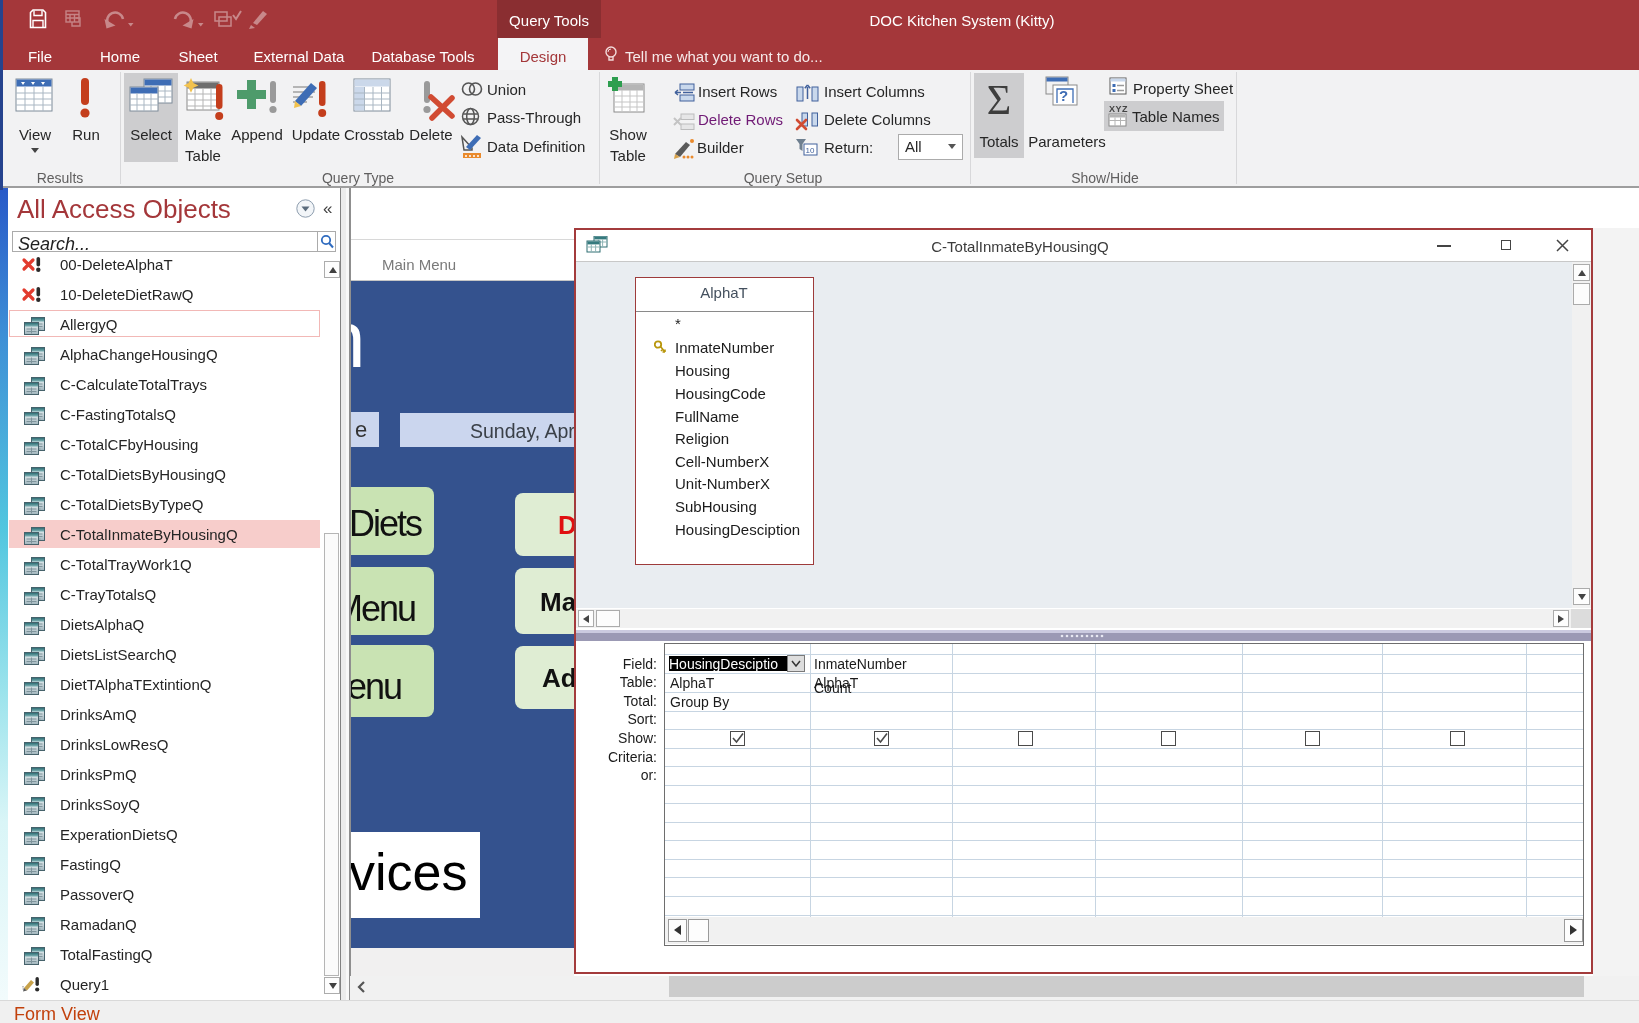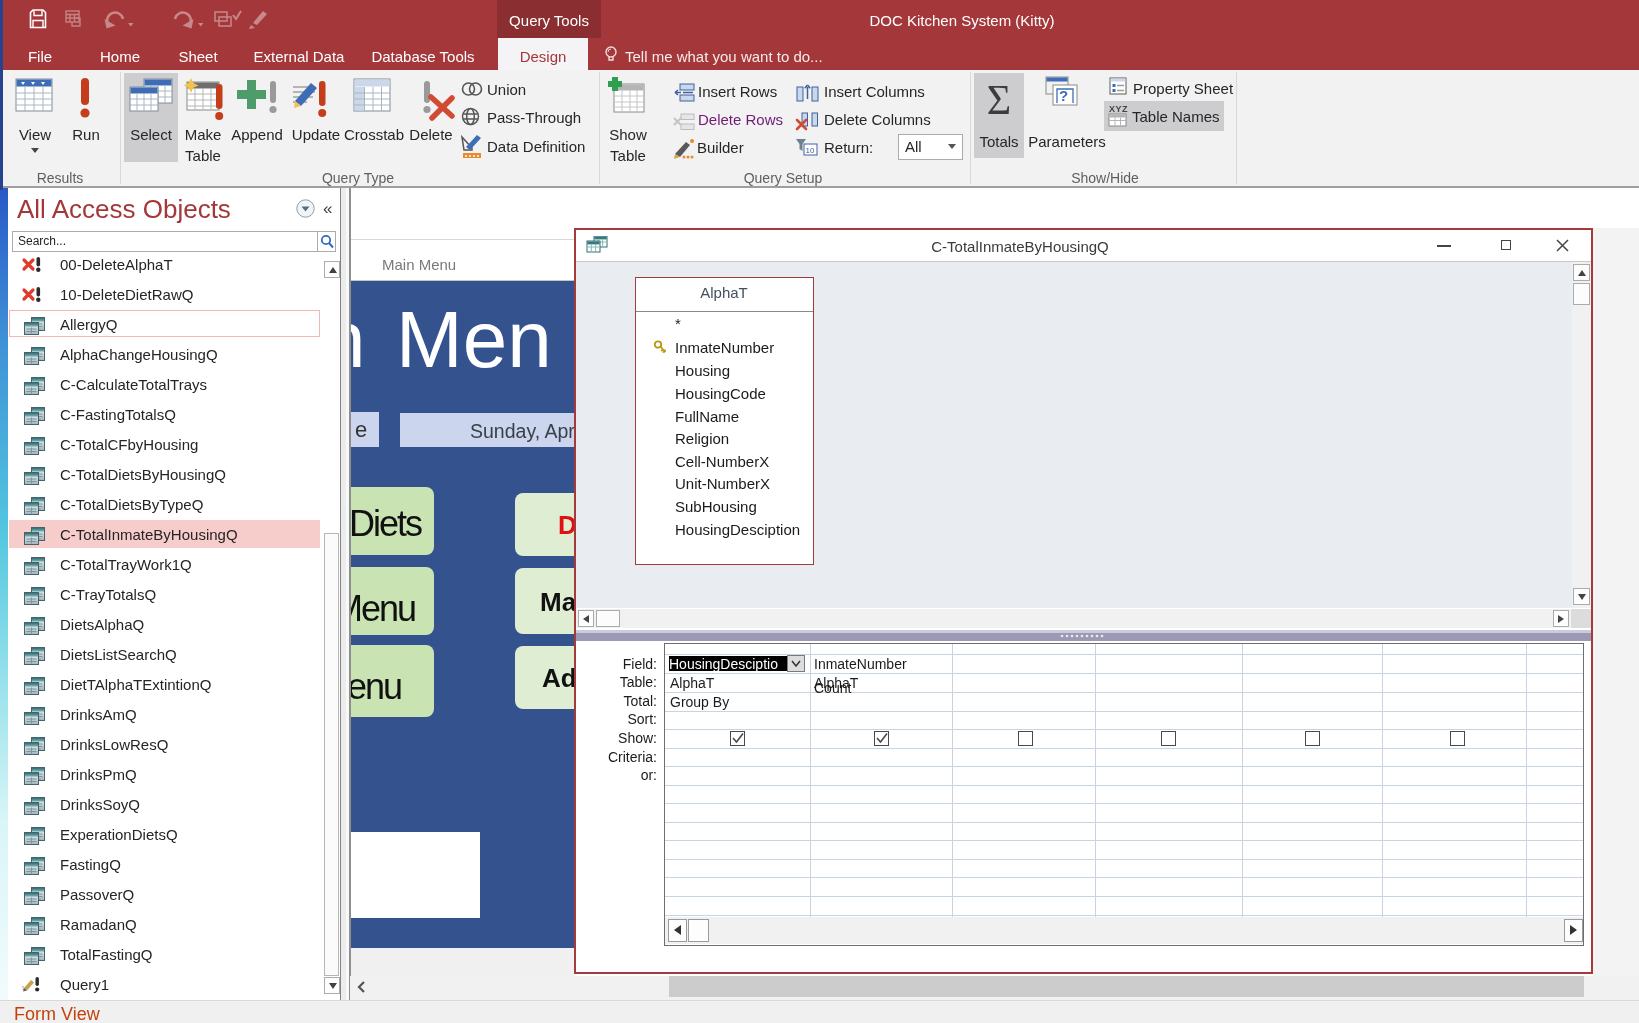--- a/index.html
+++ b/index.html
@@ -320,21 +320,21 @@
 <div class="a" style="left:296px;top:199px">
       <svg width="19" height="19">
         <circle cx="9.5" cy="9.5" r="8.7" fill="#F2F5F8" stroke="#8C9CAD"></circle>
         <path d="M5.5 7.5 h8 l-4 5 z" fill="#5A6B7C"></path>
       </svg>
     </div>
 <div class="a" style="left:323px;top:199px;font-size:17px;color:#3F3F3F">«</div>
 
 <div class="a" style="left:12px;top:231px;width:306px;height:21px;background:#fff;border:1px solid #ABABAB;box-sizing:border-box"></div>
 <div class="a" style="left:317px;top:231px;width:19px;height:21px;background:#fff;border:1px solid #ABABAB;box-sizing:border-box"></div>
-<div class="a" style="left:18px;top:234px;font-size:12px;color:#1f1f1f">Search...</div>
+<div class="a" style="left:18px;top:234px;font-size:18px;font-style:italic;color:#1f1f1f">Search...</div>
 <div class="a" style="left:320px;top:234px">
       <svg width="14" height="15">
         <circle cx="6" cy="6" r="4.2" fill="none" stroke="#2F6BBF" stroke-width="1.8"></circle>
         <path d="M9 9 l4 4.5" stroke="#2F6BBF" stroke-width="2"></path>
       </svg>
     </div>
 
 <div class="a" style="left:9px;top:310px;width:311px;height:27px;border:1px solid #F2B8B6;box-sizing:border-box"></div>
 <div class="a" style="left:9px;top:520px;width:311px;height:28px;background:#F7CDCB"></div>
 
@@ -493,21 +493,20 @@
 <div class="a" style="left:349px;top:188px;width:2px;height:812px;background:#8F8F8F"></div>
 <div class="a" style="left:351px;top:188px;width:1288px;height:788px;background:#fff"></div>
 
 <div class="a" style="left:351px;top:239px;width:1288px;height:1px;background:#D8D8D8"></div>
 <div class="a" style="left:382px;top:256px;font-size:15px;color:#7A7A7A;white-space:nowrap">Main Menu</div>
 <div class="a" style="left:351px;top:280px;width:1288px;height:1px;background:#C6C6C6"></div>
 
 <div class="a" style="left:351px;top:281px;width:224px;height:667px;background:#34528E;overflow:hidden">
 
   <div class="a" style="left:-30px;top:13px;font-size:80px;color:#fff;white-space:nowrap">n</div>
-  <div class="a" style="left:45px;top:13px;font-size:80px;color:#fff;white-space:nowrap">Men</div>
 
   <div class="a" style="left:0;top:131px;width:28px;height:35px;background:#CBD6EE"></div>
   <div class="a" style="left:4px;top:136px;font-size:22px;color:#333">e</div>
   <div class="a" style="left:49px;top:132px;width:240px;height:34px;background:#CBD6EE"></div>
   <div class="a" style="left:119px;top:139px;font-size:19.5px;color:#3A4048;white-space:nowrap">Sunday, April</div>
 
   <div class="a" style="left:-51px;top:206px;width:134px;height:68px;background:#C9E3B3;border-radius:8px"></div>
   <div class="a" style="left:-51px;top:286px;width:134px;height:68px;background:#C9E3B3;border-radius:8px"></div>
   <div class="a" style="left:-51px;top:364px;width:134px;height:72px;background:#C9E3B3;border-radius:8px"></div>
   <div class="a" style="left:-2px;top:222px;font-size:36px;color:#111;letter-spacing:-2px">Diets</div>
@@ -515,20 +514,21 @@
   <div class="a" style="left:-32px;top:385px;font-size:36px;color:#111;letter-spacing:-2px">Menu</div>
 
   <div class="a" style="left:164px;top:212px;width:120px;height:63px;background:#DFEDD3;border-radius:8px"></div>
   <div class="a" style="left:164px;top:287px;width:120px;height:66px;background:#DFEDD3;border-radius:8px"></div>
   <div class="a" style="left:164px;top:365px;width:120px;height:63px;background:#DFEDD3;border-radius:8px"></div>
   <div class="a" style="left:207px;top:229px;font-size:26px;font-weight:bold;color:#E01010">Diets</div>
   <div class="a" style="left:189px;top:306px;font-size:26px;font-weight:bold;color:#111">Main</div>
   <div class="a" style="left:191px;top:382px;font-size:26px;font-weight:bold;color:#111">Adjust</div>
 
   <div class="a" style="left:-10px;top:551px;width:139px;height:86px;background:#fff"></div>
+  <div class="a" style="left:-2px;top:561px;font-size:52px;color:#000;white-space:nowrap">vices</div>
 </div>
 
 <div class="a" style="left:351px;top:948px;width:223px;height:28px;background:#F1F0F0"></div>
 
 <div class="a" style="left:1593px;top:228px;width:46px;height:748px;background:#F3F3F3"></div>
 
 <div class="a" style="left:574px;top:228px;width:1019px;height:746px;background:#fff">
 
   <div class="a" style="left:2px;top:2px;width:1015px;height:31px;background:#fff;border-bottom:1px solid #C8C8C8"></div>
   <div class="a" style="left:12px;top:8px">

